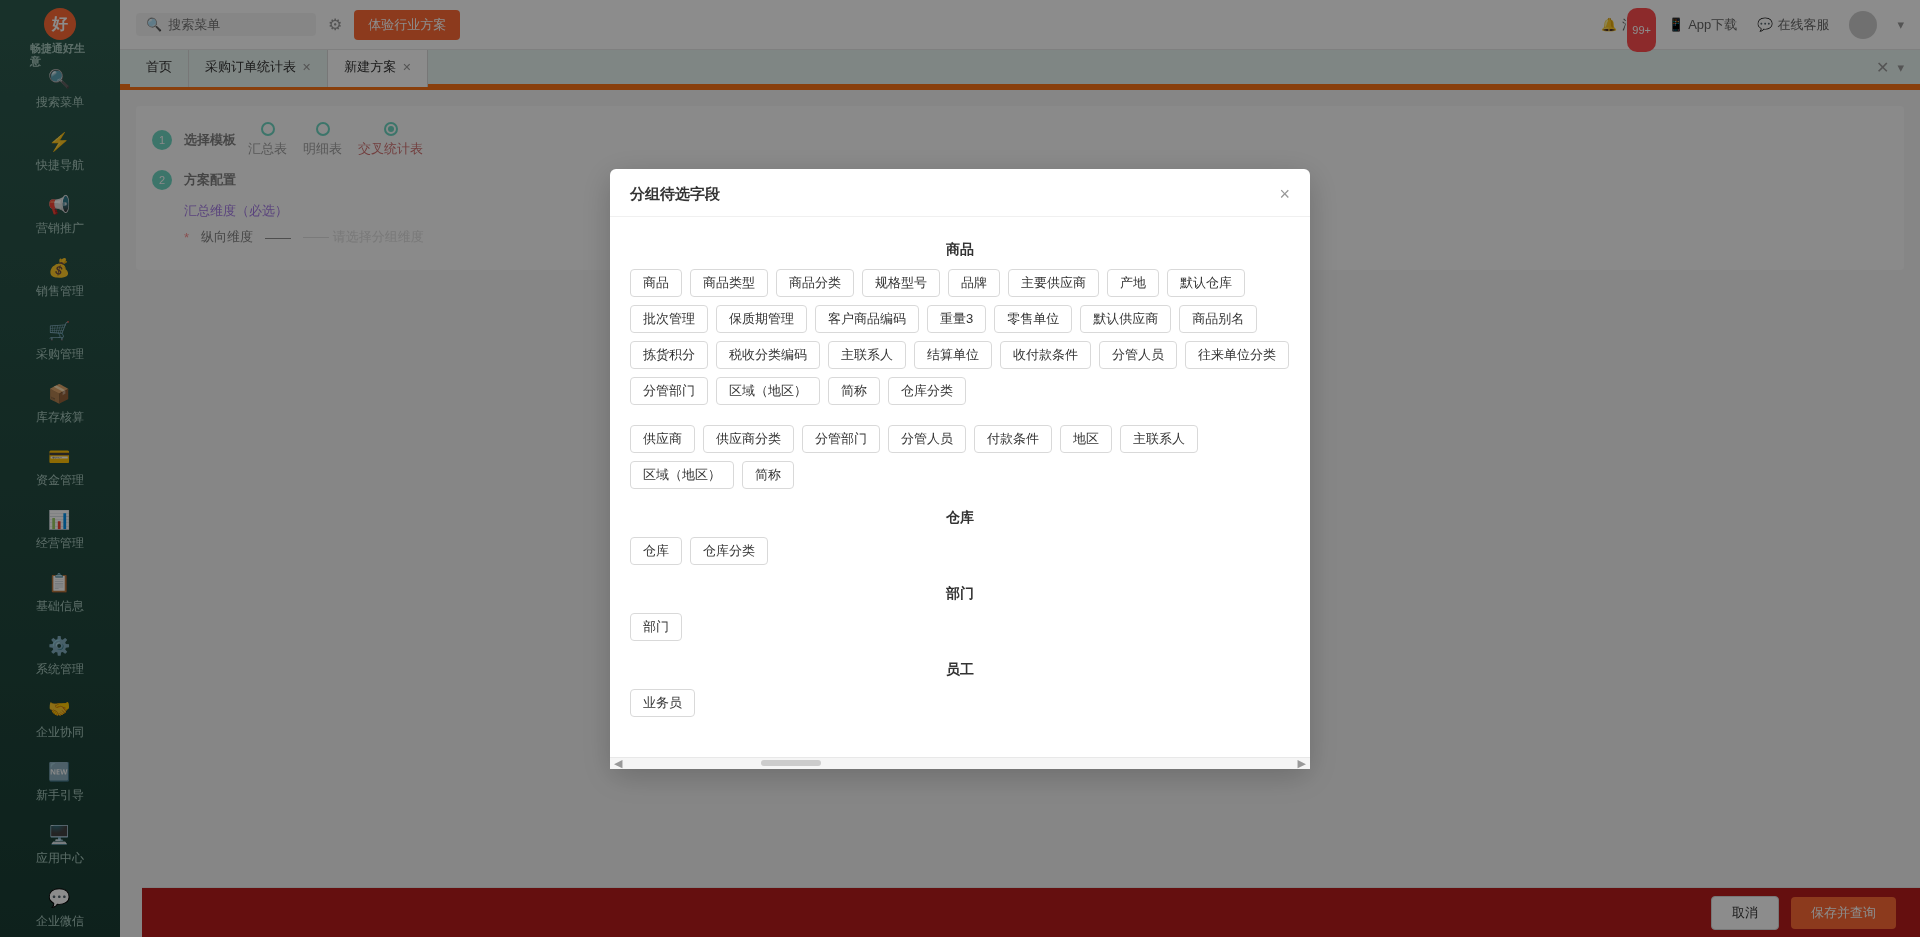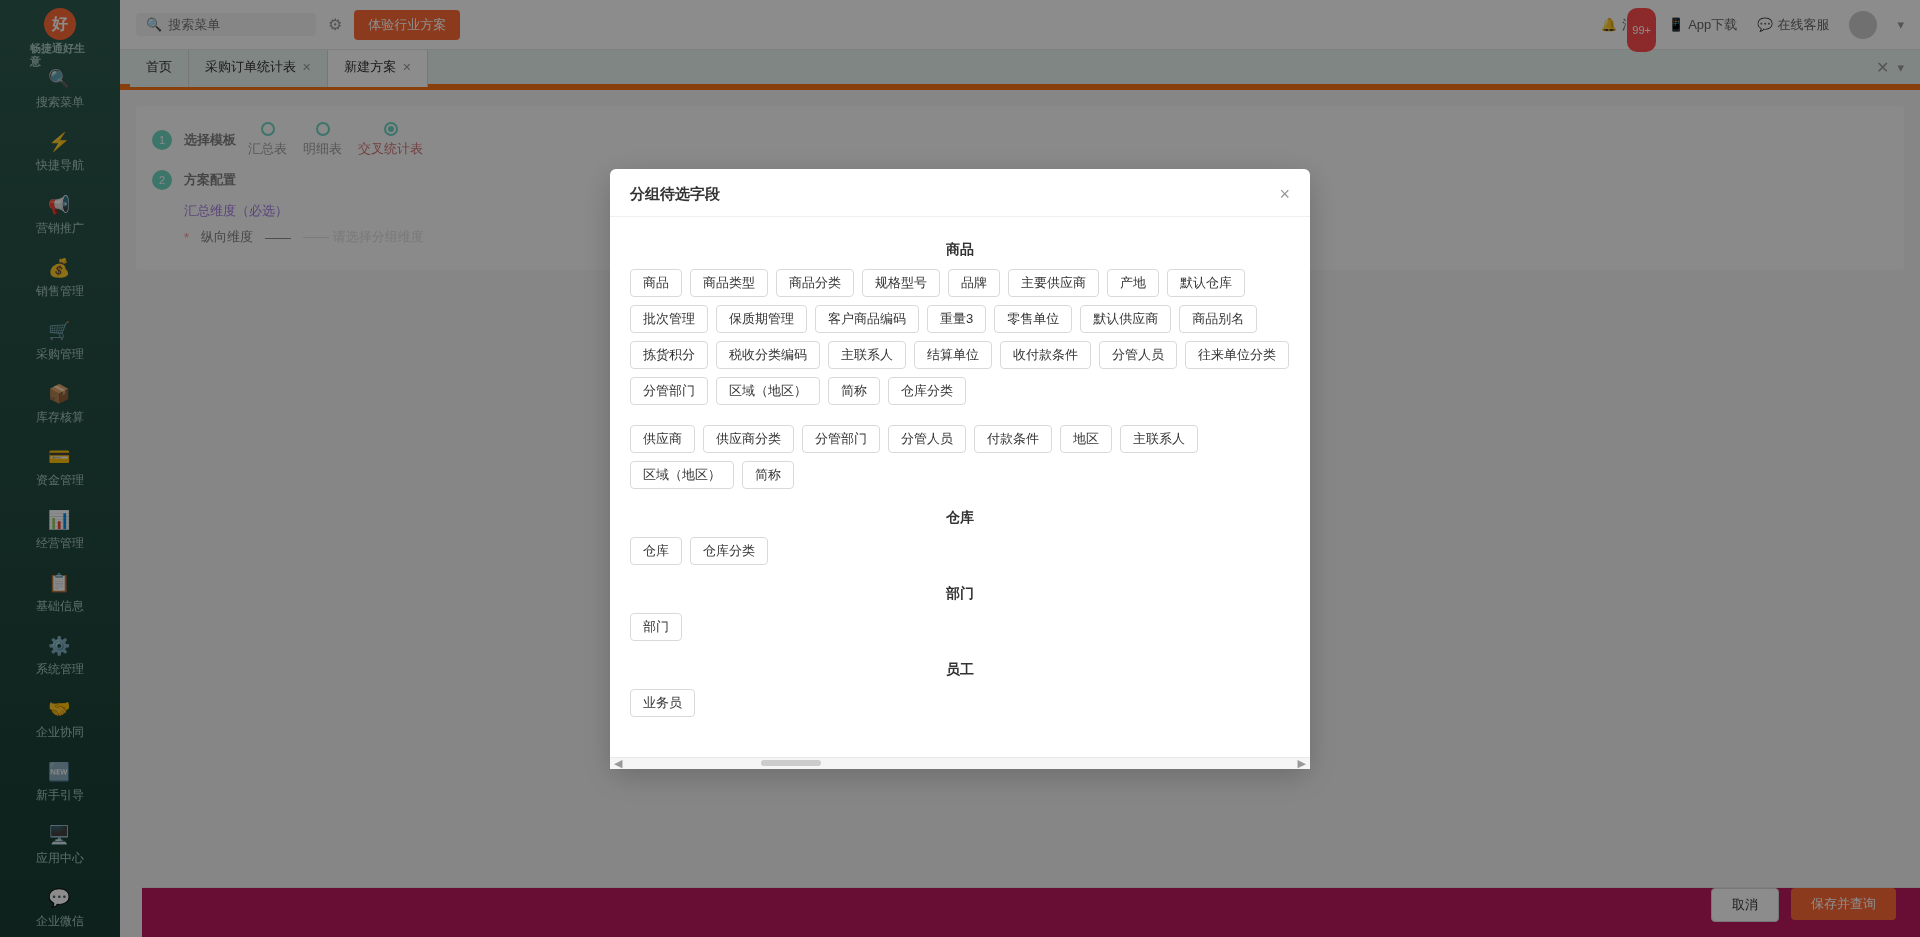--- a/index.html
+++ b/index.html
@@ -170,24 +170,24 @@
       background: #ccc;
       border-radius: 3px;
       margin-left: 20%;
     }
 
     
     .page-footer {
       position: fixed;
       bottom: 0; left: 120px; right: 0;
       height: 50px;
-      background: #be185d;
+      background: #b91c1c;
       border-top: 1px solid #e8e8e8;
       display: flex;
-      align-items: flex-start;
+      align-items: center;
       justify-content: flex-end;
       padding: 0 24px;
       gap: 12px;
       z-index: 150;
       margin-left: 22px;
     }
     .btn-cancel {
       padding: 7px 20px;
       border: 1px solid #d9d9d9;
       background: #fff;

